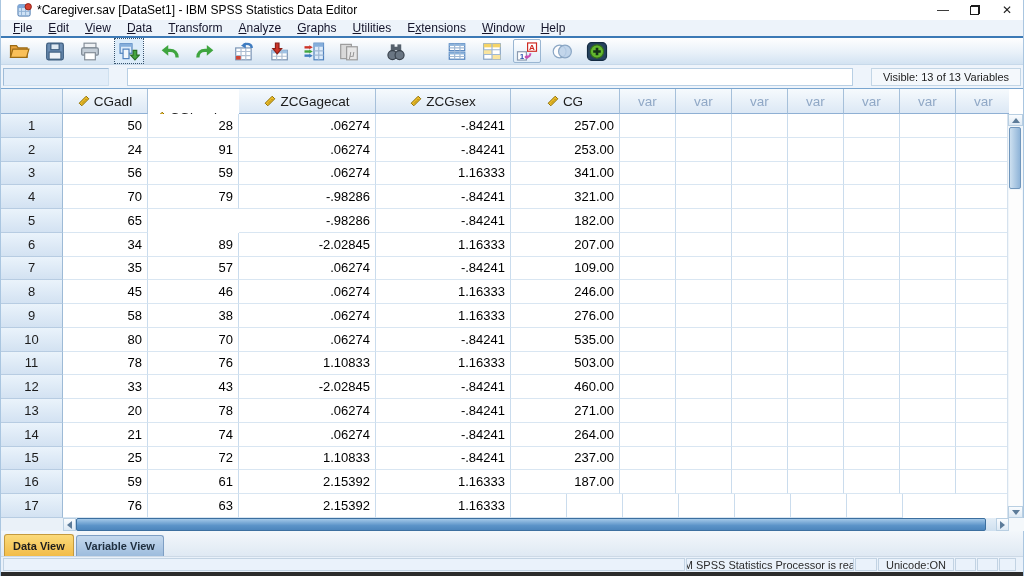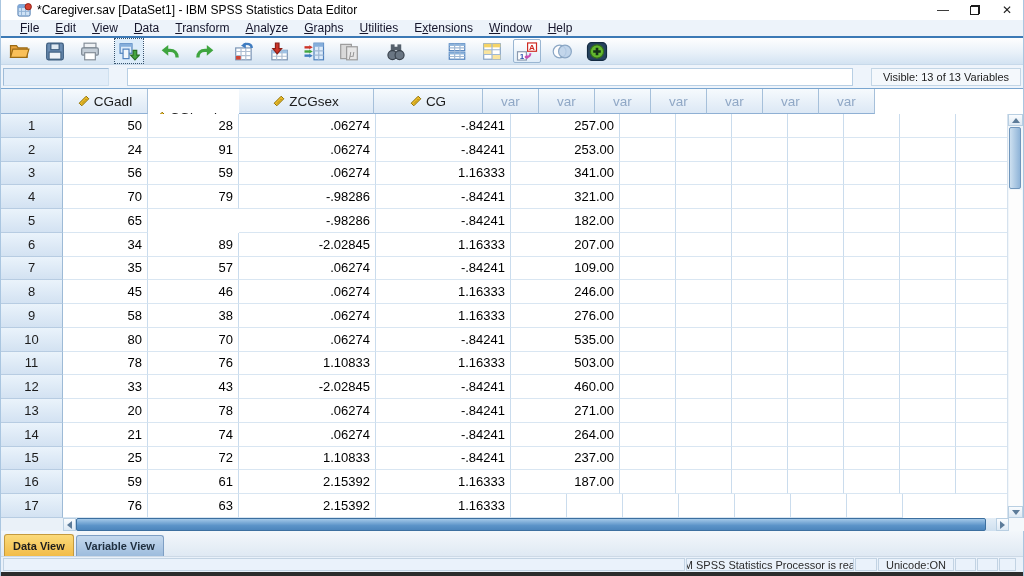--- a/index.html
+++ b/index.html
@@ -17,21 +17,21 @@
   .ctrl { width:32px; height:100%; display:flex; align-items:center; justify-content:center;
     font-size:12px; color:#1b1b1b; }
   .restore-glyph { position:relative; width:10px; height:10px; display:inline-block; }
   .restore-glyph::before { content:""; position:absolute; top:0; right:0; width:7px; height:7px;
     border:1px solid #1b1b1b; background:#fff; }
   .restore-glyph::after { content:""; position:absolute; bottom:0; left:0; width:7px; height:7px;
     border:1px solid #1b1b1b; background:#fff; }
 
   
   .menubar { height:18px; flex:none; background:#edf3fa; border-bottom:2px solid #3c79b5;
-    display:flex; align-items:center; padding-left:11px; font-size:12px; color:#15152b; }
+    display:flex; align-items:center; padding-left:4px; font-size:12px; color:#15152b; }
   .mi { padding:1px 8px 2px 8px; white-space:nowrap; }
   .mn { text-decoration:underline; }
 
   
   .toolbar { height:27px; flex:none; display:flex; align-items:center; padding-left:5px;
     background:linear-gradient(180deg,#fefefe 0%,#e9f1f9 55%,#d3e3f2 100%);
     border-bottom:1px solid #c7d9ea; }
   .tb { width:28px; height:24px; display:flex; align-items:center; justify-content:center;
     margin-right:7px; flex:none; }
   .tb svg { width:22px; height:19px; }
@@ -295,20 +295,27 @@
           </svg>
           <span>CGadl</span>
         </div>
         <div class="hcell" style="width: 91px; margin-top: 28px;">
           <svg class="ruler" viewBox="0 0 12 12">
             <path d="M1.2 8.2L8.2 1.2l2.6 2.6-7 7z" fill="#edbd2a" stroke="#8f6f00"></path>
             <path d="M4 8.5l1.2-1.2M5.7 6.8l1.2-1.2M7.4 5.1l1.2-1.2" stroke="#8f6f00" stroke-width="0.8"></path>
           </svg>
           <span>CGburden</span>
         </div>
+        <div class="hcell" style="width: 137px;">
+          <svg class="ruler" viewBox="0 0 12 12">
+            <path d="M1.2 8.2L8.2 1.2l2.6 2.6-7 7z" fill="#edbd2a" stroke="#8f6f00"></path>
+            <path d="M4 8.5l1.2-1.2M5.7 6.8l1.2-1.2M7.4 5.1l1.2-1.2" stroke="#8f6f00" stroke-width="0.8"></path>
+          </svg>
+          <span>ZCGagecat</span>
+        </div>
         <div class="hcell" style="width: 135px;">
           <svg class="ruler" viewBox="0 0 12 12">
             <path d="M1.2 8.2L8.2 1.2l2.6 2.6-7 7z" fill="#edbd2a" stroke="#8f6f00"></path>
             <path d="M4 8.5l1.2-1.2M5.7 6.8l1.2-1.2M7.4 5.1l1.2-1.2" stroke="#8f6f00" stroke-width="0.8"></path>
           </svg>
           <span>ZCGsex</span>
         </div>
         <div class="hcell" style="width: 109px;">
           <svg class="ruler" viewBox="0 0 12 12">
             <path d="M1.2 8.2L8.2 1.2l2.6 2.6-7 7z" fill="#edbd2a" stroke="#8f6f00"></path>

